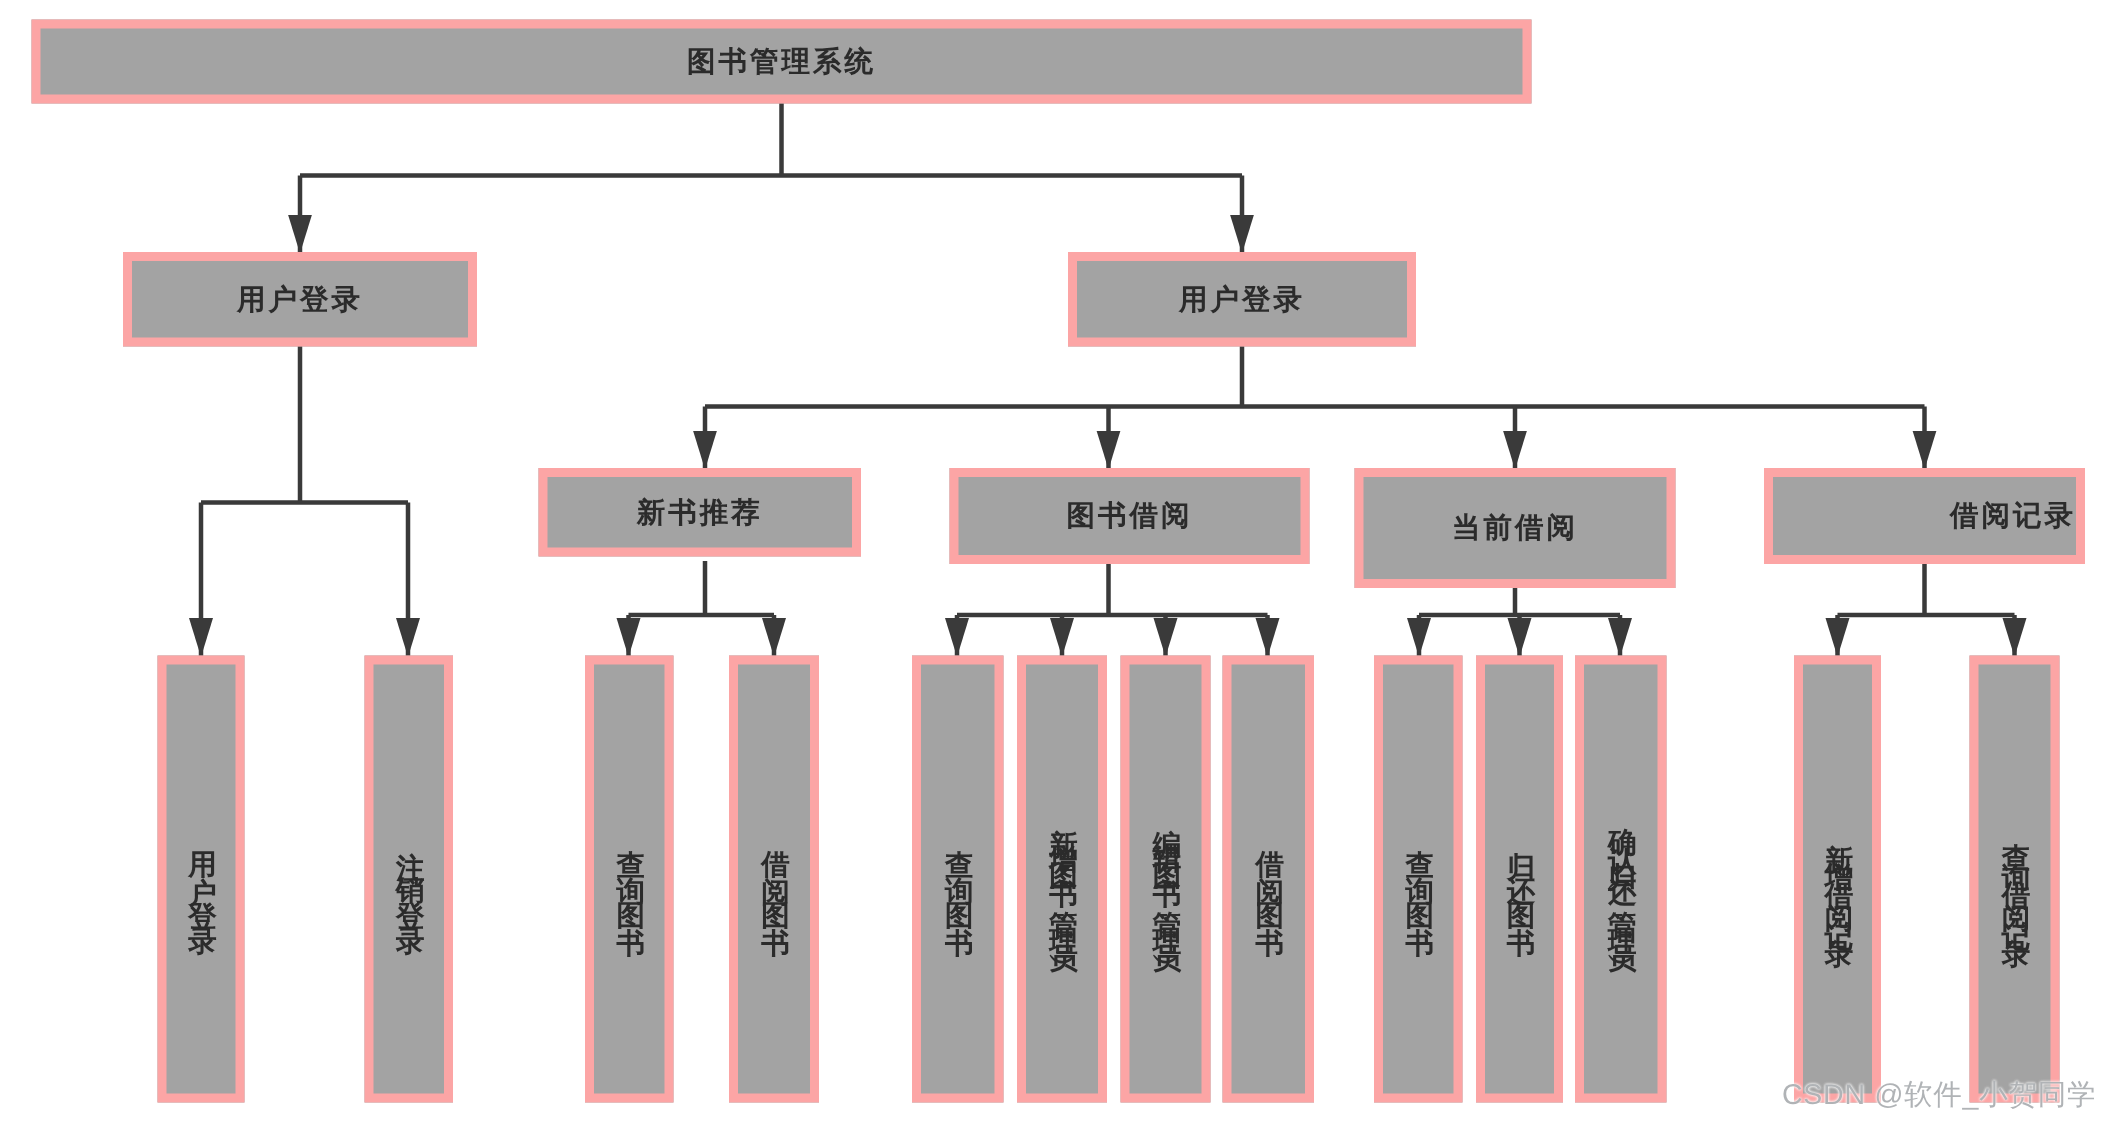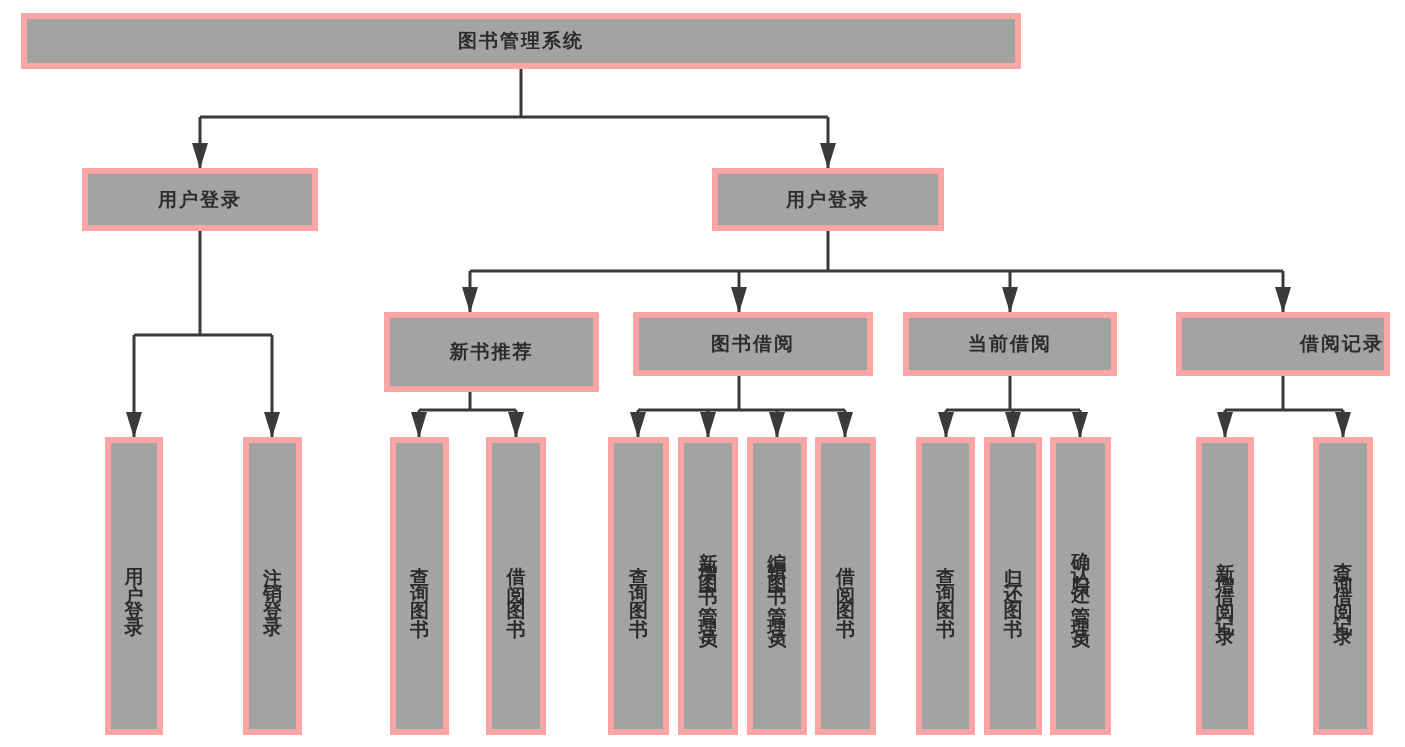--- a/index.html
+++ b/index.html
@@ -35,23 +35,23 @@
     text-orientation: mixed;
     letter-spacing: 11px;
   }
   .v.v-short { letter-spacing: 17px; }
   .v.v-mid   { letter-spacing: 13px; }
 
   
   .b-root      { left: 21px;   top: 13px;  width: 1000px; height: 56px; }
   .b-l2-0      { left: 82px;   top: 168px; width: 236px;  height: 63px; }
   .b-l2-1      { left: 712px;  top: 168px; width: 232px;  height: 63px; }
-  .b-l3-0      { left: 384px;  top: 312px; width: 215px;  height: 80px; }
+  .b-l3-0      { left: 359px;  top: 312px; width: 215px;  height: 59px; }
   .b-l3-1      { left: 633px;  top: 312px; width: 240px;  height: 64px; }
-  .b-l3-2      { left: 903px;  top: 312px; width: 214px;  height: 64px; }
+  .b-l3-2      { left: 903px;  top: 312px; width: 214px;  height: 80px; }
   .b-l3-3      { left: 1176px; top: 312px; width: 214px;  height: 64px; justify-content: flex-end; }
 
   .leaf        { top: 437px; height: 298px; }
   .b-g1-0 { left: 105px;  width: 58px; }
   .b-g1-1 { left: 243px;  width: 59px; }
   .b-g2-0 { left: 390px;  width: 59px; }
   .b-g2-1 { left: 486px;  width: 60px; }
   .b-g3-0 { left: 608px;  width: 61px; }
   .b-g3-1 { left: 678px;  width: 60px; }
   .b-g3-2 { left: 747px;  width: 60px; }
@@ -183,14 +183,15 @@
     <span>确认归还（管理员）</span>
   </div>
 
   <div class="box leaf v v-mid b-g5-0">
     <span>新增借阅记录</span>
   </div>
   <div class="box leaf v v-mid b-g5-1">
     <span>查询借阅记录</span>
   </div>
 
+  <div id="watermark">CSDN @软件_小贺同学</div>
 
 </div>
 
 </body></html>

